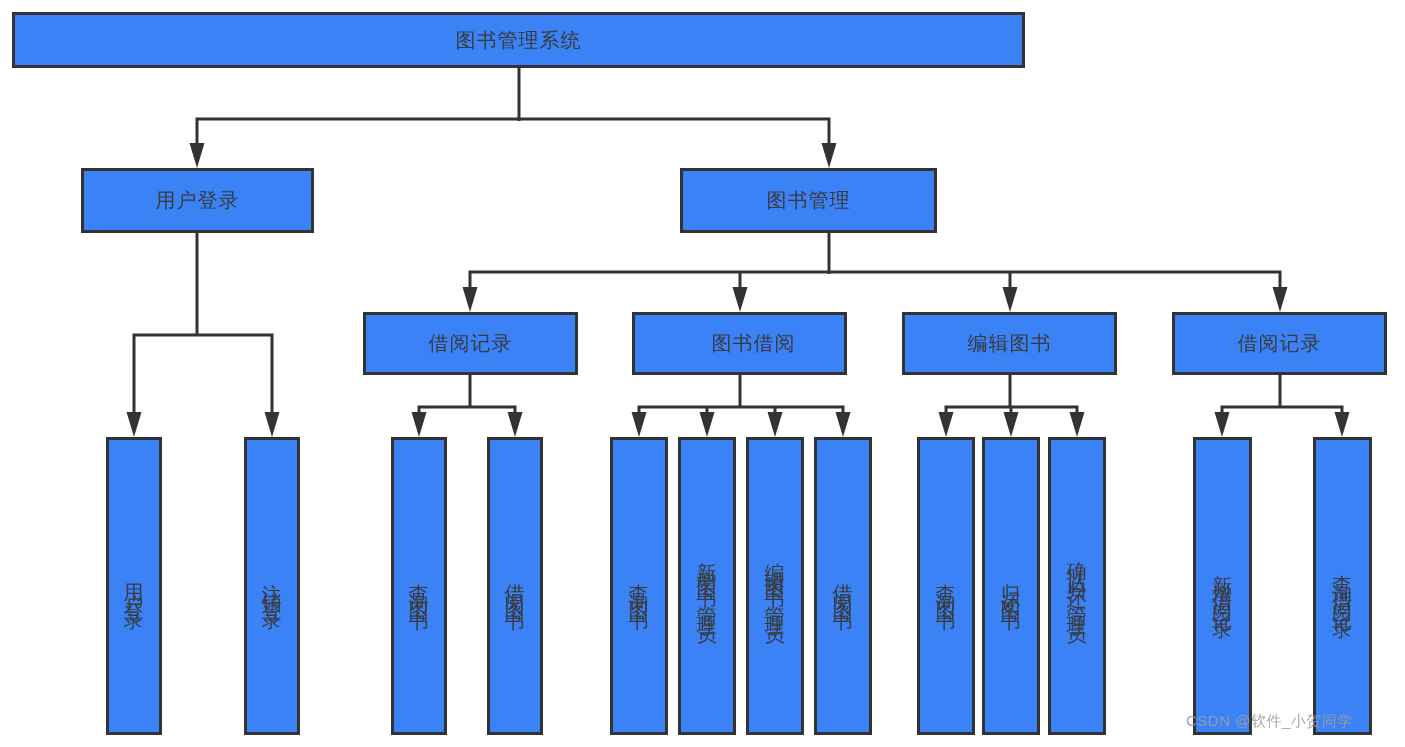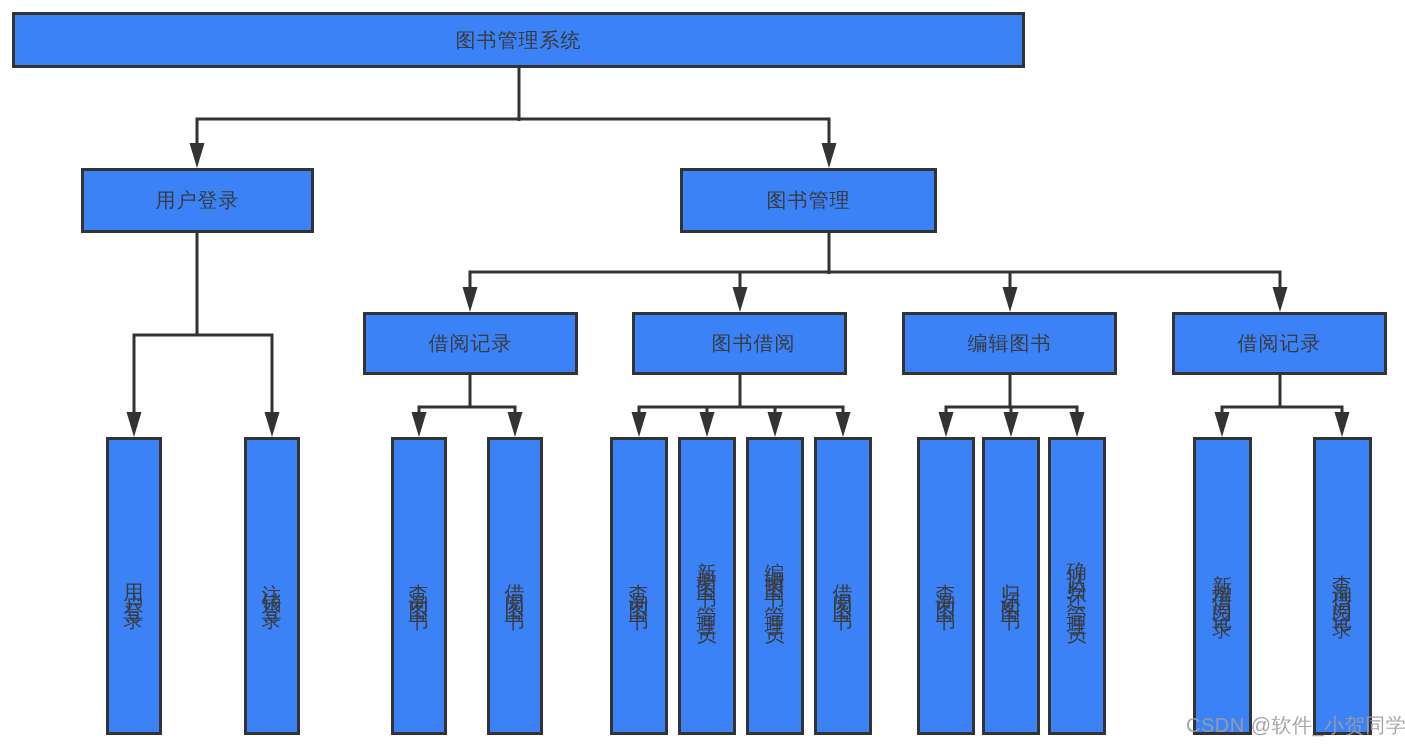--- a/index.html
+++ b/index.html
@@ -14,21 +14,21 @@
     display:flex;align-items:center;justify-content:center;
     font-size:20px;letter-spacing:1px;color:#3a3a3a;white-space:nowrap;
   }
   .vbox{padding:6px 0;}
   .vbox .vtext{
     writing-mode:vertical-rl;text-orientation:mixed;
     letter-spacing:9px;font-size:20px;line-height:1;white-space:nowrap;
   }
   .watermark{
     position:absolute;left:1186px;top:712px;z-index:2;
-    font-size:20px;letter-spacing:0.5px;color:#9e9e9e;opacity:0.92;white-space:nowrap;
+    font-size:15px;letter-spacing:0.5px;color:#9e9e9e;opacity:0.92;white-space:nowrap;
   }
 </style>
 </head>
 <body>
 
 <div class="canvas">
 
   <svg class="lines" width="1405" height="747" viewBox="0 0 1405 747" aria-hidden="true">
     <g stroke="#333333" stroke-width="3" fill="none">
       <path d="M519,68 V121"></path>

